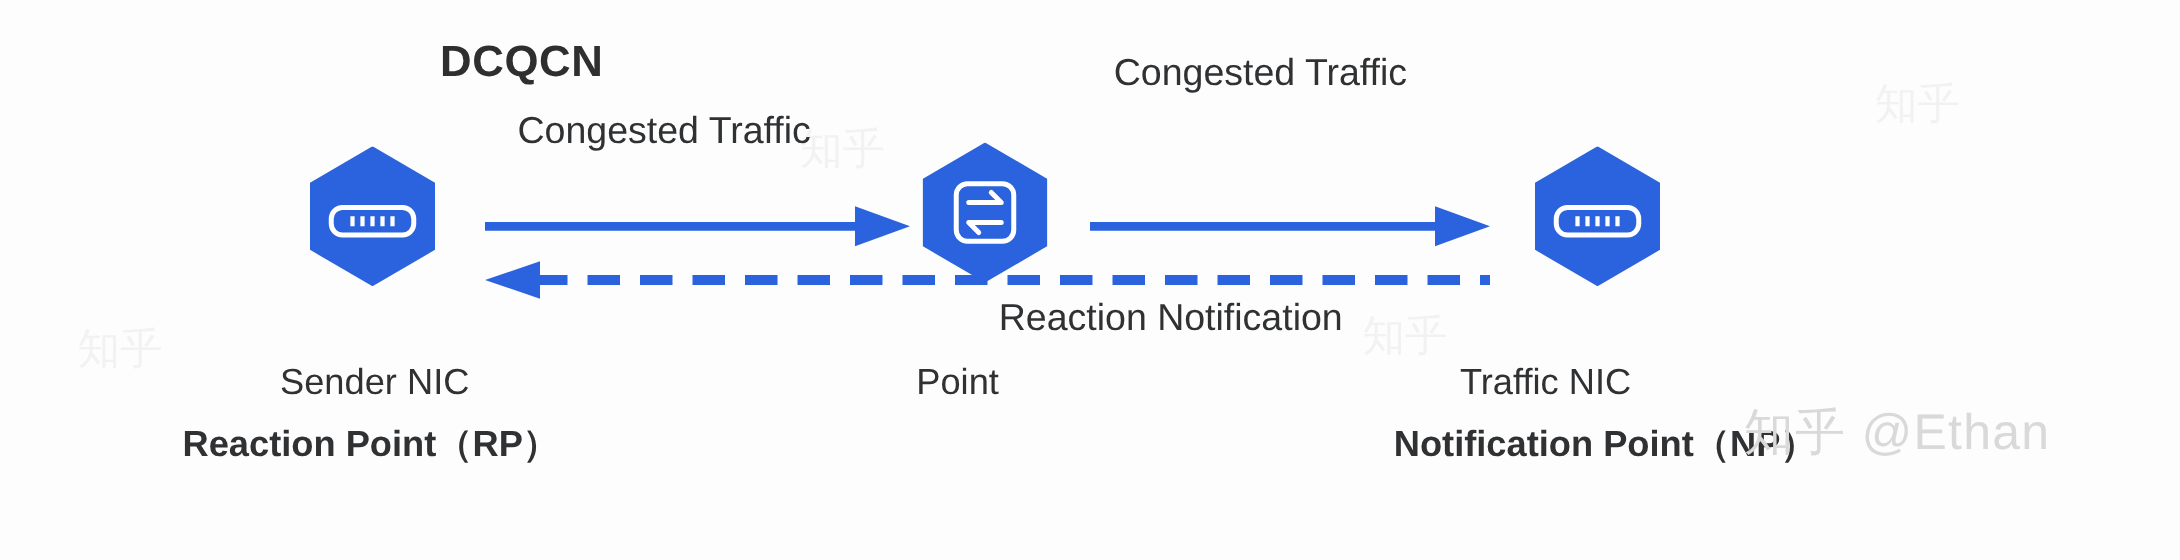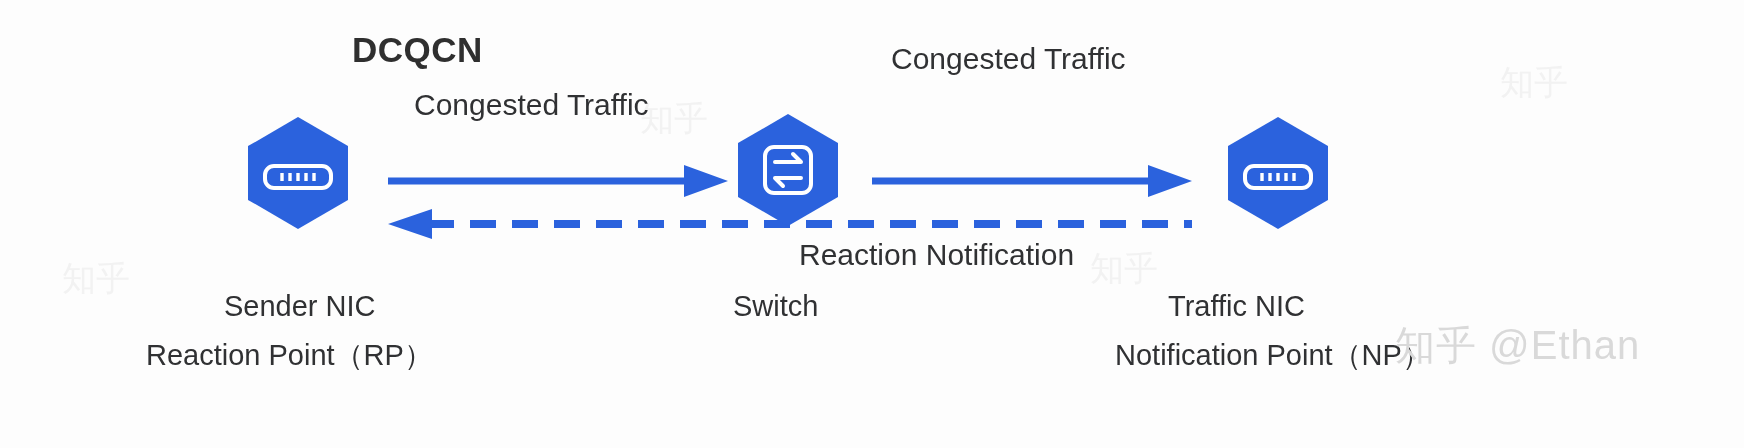--- a/index.html
+++ b/index.html
@@ -37,21 +37,21 @@
   #lbl-ecn {
     left: 911px; top: 88px;
     font-size: 30px; font-weight: 400;
   }
   #lbl-cn {
     left: 799px; top: 238px;
     font-size: 30px; font-weight: 400;
   }
 
   .node-label-a { font-size: 29px; font-weight: 400; }
-  .node-label-b { font-size: 29px; font-weight: 400; }
+  .node-label-b { font-size: 29px; font-weight: 700; }
 
   #lbl-sender      { left: 224px;  top: 290px; }
   #lbl-rp          { left: 146px;  top: 336px; }
   #lbl-switch      { left: 733px;  top: 290px; }
   #lbl-cp          { left: 606px;  top: 336px; }
   #lbl-receiver    { left: 1168px; top: 290px; }
   #lbl-np          { left: 1115px; top: 336px; }
 
   
   .node {
@@ -162,19 +162,19 @@
         <line x1="42" y1="56" x2="42" y2="64"></line>
         <line x1="50" y1="56" x2="50" y2="64"></line>
         <line x1="58" y1="56" x2="58" y2="64"></line>
         <line x1="66" y1="56" x2="66" y2="64"></line>
       </g>
     </svg>
   </div>
 
   <div class="txt node-label-a" id="lbl-sender">Sender NIC</div>
   <div class="txt node-label-b" id="lbl-rp">Reaction Point（RP）</div>
-  <div class="txt node-label-a" id="lbl-switch">Switch</div>
+  <div class="txt node-label-a" id="lbl-switch">Point</div>
   <div class="txt node-label-a" id="lbl-receiver">Traffic NIC</div>
   <div class="txt node-label-b" id="lbl-np">Notification Point（NP）</div>
 
   <div id="watermark">知乎 @Ethan</div>
 
 </div>
 
 </body></html>

